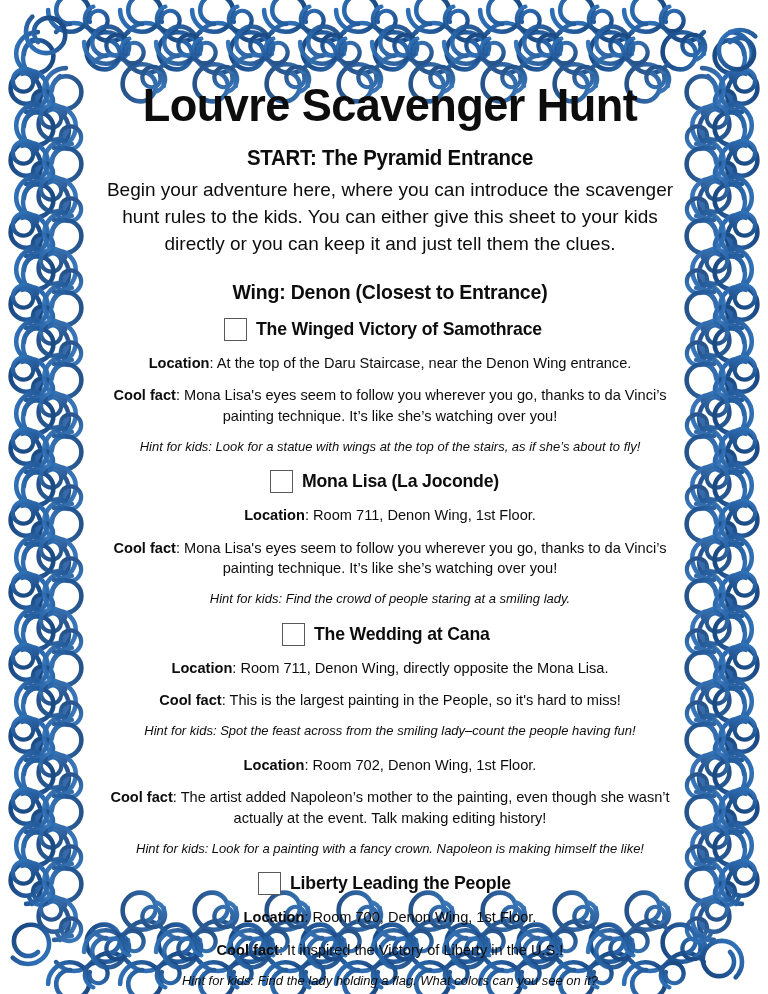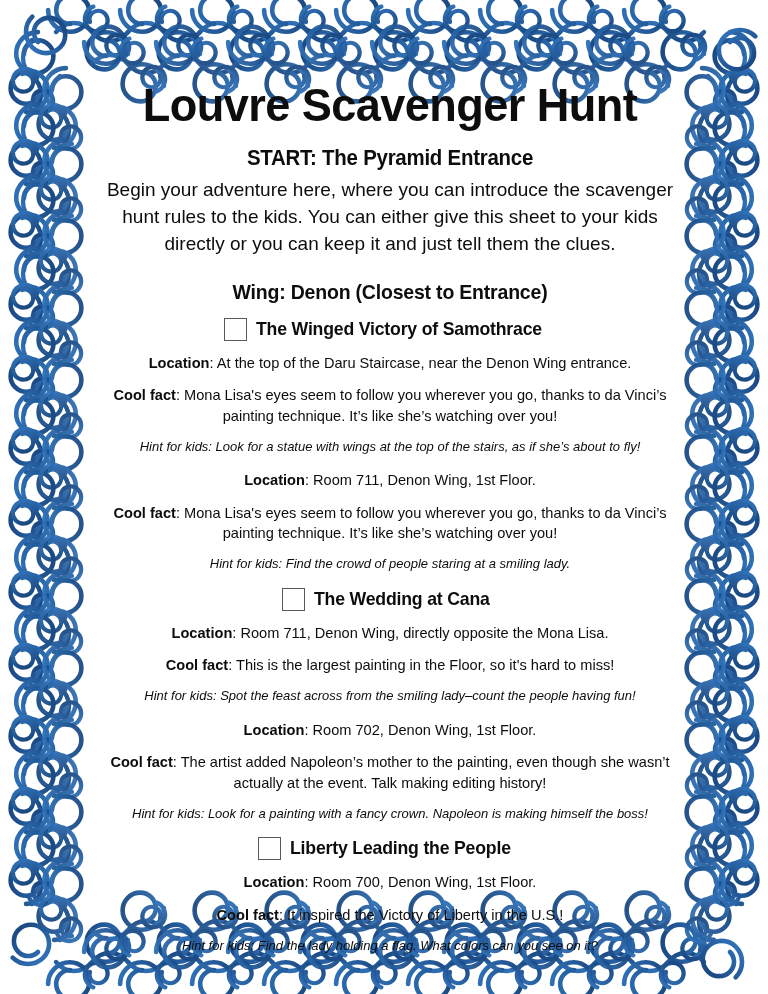--- a/index.html
+++ b/index.html
@@ -282,37 +282,41 @@
       <div class="item">
         <div class="item-title-row">
           <span class="checkbox" role="checkbox" aria-checked="false"></span>
           <span class="item-title">The Winged Victory of Samothrace</span>
         </div>
         <p class="detail"><span class="lbl">Location</span><span>: At the top of the Daru Staircase, near the Denon Wing entrance.</span></p>
         <p class="detail"><span class="lbl">Cool fact</span><span>: Mona Lisa's eyes seem to follow you wherever you go, thanks to da Vinci’s painting technique. It’s like she’s watching over you!</span></p>
         <p class="hint"><span>Hint for kids:</span><span> Look for a statue with wings at the top of the stairs, as if she’s about to fly!</span></p>
       </div>
       <div class="item">
+        <div class="item-title-row">
+          <span class="checkbox" role="checkbox" aria-checked="false"></span>
+          <span class="item-title">Mona Lisa (La Joconde)</span>
+        </div>
         <p class="detail"><span class="lbl">Location</span><span>: Room 711, Denon Wing, 1st Floor.</span></p>
         <p class="detail"><span class="lbl">Cool fact</span><span>: Mona Lisa's eyes seem to follow you wherever you go, thanks to da Vinci’s painting technique. It’s like she’s watching over you!</span></p>
         <p class="hint"><span>Hint for kids:</span><span> Find the crowd of people staring at a smiling lady.</span></p>
       </div>
       <div class="item">
         <div class="item-title-row">
           <span class="checkbox" role="checkbox" aria-checked="false"></span>
           <span class="item-title">The Wedding at Cana</span>
         </div>
         <p class="detail"><span class="lbl">Location</span><span>: Room 711, Denon Wing, directly opposite the Mona Lisa.</span></p>
-        <p class="detail"><span class="lbl">Cool fact</span><span>: This is the largest painting in the Floor, so it's hard to miss!</span></p>
+        <p class="detail"><span class="lbl">Cool fact</span><span>: This is the largest painting in the People, so it's hard to miss!</span></p>
         <p class="hint"><span>Hint for kids:</span><span> Spot the feast across from the smiling lady–count the people having fun!</span></p>
       </div>
       <div class="item">
         <p class="detail"><span class="lbl">Location</span><span>: Room 702, Denon Wing, 1st Floor.</span></p>
         <p class="detail"><span class="lbl">Cool fact</span><span>: The artist added Napoleon’s mother to the painting, even though she wasn’t actually at the event. Talk making editing history!</span></p>
-        <p class="hint"><span>Hint for kids:</span><span> Look for a painting with a fancy crown. Napoleon is making himself the boss!</span></p>
+        <p class="hint"><span>Hint for kids:</span><span> Look for a painting with a fancy crown. Napoleon is making himself the like!</span></p>
       </div>
       <div class="item">
         <div class="item-title-row">
           <span class="checkbox" role="checkbox" aria-checked="false"></span>
           <span class="item-title">Liberty Leading the People</span>
         </div>
         <p class="detail"><span class="lbl">Location</span><span>: Room 700, Denon Wing, 1st Floor.</span></p>
         <p class="detail"><span class="lbl">Cool fact</span><span>: It inspired the Victory of Liberty in the U.S.!</span></p>
         <p class="hint"><span>Hint for kids:</span><span> Find the lady holding a flag. What colors can you see on it?</span></p>
       </div>

